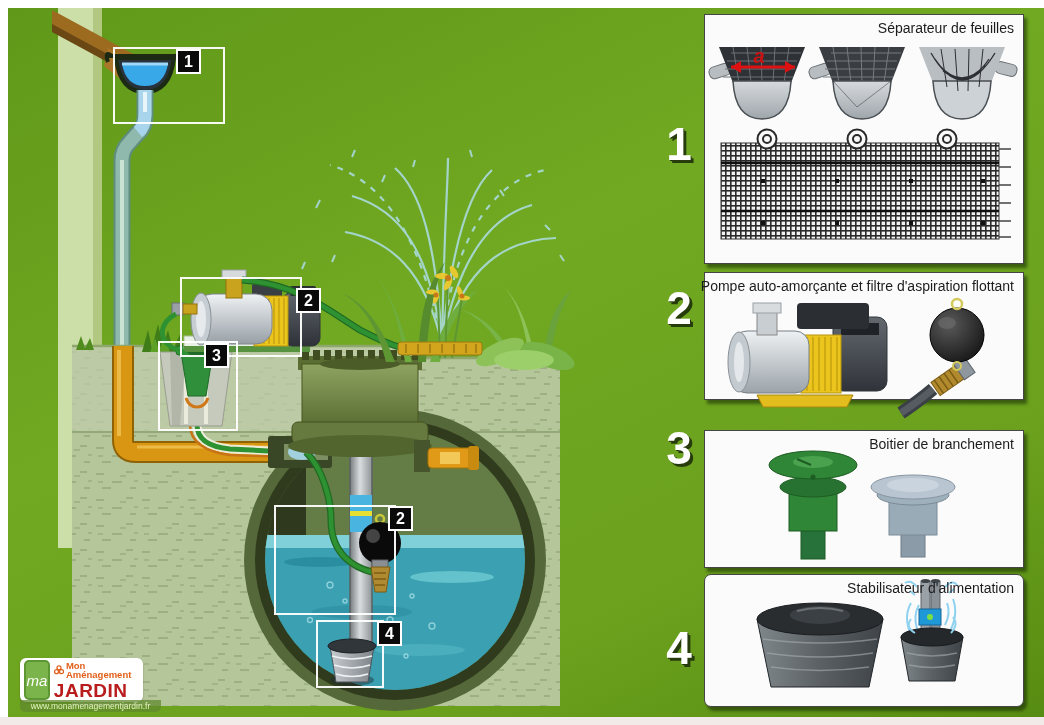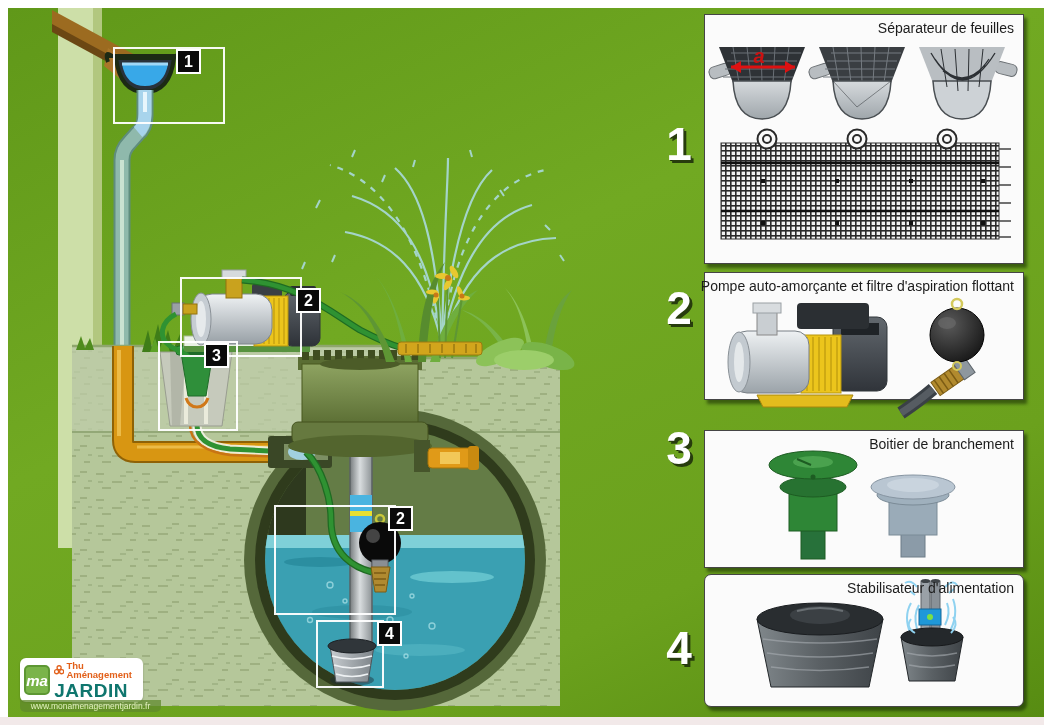--- a/index.html
+++ b/index.html
@@ -18,27 +18,27 @@
   .bignum{width:60px;height:56px;text-align:center;color:#fff;font-size:46px;font-weight:bold;
     text-shadow:3px 3px 0 #273c0d,1px 1px 0 #1c2c08;line-height:56px;}
   
   .panel{left:704px;width:320px;background:#fbfbfb;border:1px solid #454545;box-sizing:border-box;
     box-shadow:3px 4px 3px rgba(18,36,3,.55);}
   .panel-title{position:absolute;top:5px;right:9px;font-size:14px;color:#1c1c1c;white-space:nowrap;}
   .panel svg{position:absolute;left:0;top:0;}
   
   #logo-box{left:20px;top:658px;width:123px;height:44px;background:#fff;border-radius:6px;
     box-shadow:0 1px 2px rgba(0,0,0,.25);display:flex;align-items:center;padding:2px 4px;box-sizing:border-box;}
-  #logo-monogram{width:30px;height:30px;background:#7ab44a;border:2px solid #5d9733;border-radius:5px;
-    color:#fff;font-weight:bold;font-style:italic;font-size:15px;display:flex;align-items:center;
+  #logo-monogram{width:30px;height:40px;background:#7ab44a;border:2px solid #5d9733;border-radius:5px;
+    color:#fff;font-weight:normal;font-style:italic;font-size:15px;display:flex;align-items:center;
     justify-content:center;box-sizing:border-box;}
   #logo-textcol{margin-left:4px;line-height:1;}
   #logo-line1{display:flex;align-items:center;color:#e2601a;font-size:9.5px;font-weight:bold;}
   #logo-line1 svg{margin-right:2px;}
-  #logo-line2{color:#0f766e;font-size:19px;font-weight:bold;letter-spacing:.5px;margin-top:1px;}
+  #logo-line2{color:#b91c1c;font-size:19px;font-weight:bold;letter-spacing:.5px;margin-top:1px;}
   #logo-url{left:20px;top:700px;width:141px;height:12px;background:rgba(96,138,44,.75);
     border-radius:0 0 5px 5px;color:#e4f3c0;font-size:8.5px;line-height:12px;text-align:center;}
 </style>
 </head>
 <body>
 
 <div id="green-frame" class="abs"></div>
 
 <svg id="main-illustration" class="abs" viewBox="0 0 1044 725" width="1044" height="725">
   <defs>
@@ -473,20 +473,20 @@
 
 <div id="logo-box" class="abs">
   <div id="logo-monogram">ma</div>
   <div id="logo-textcol">
     <div id="logo-line1">
       <svg width="12" height="12" viewBox="0 0 12 12">
         <circle cx="6" cy="3.4" r="2.4" fill="none" stroke="#e2601a" stroke-width="1.5"></circle>
         <circle cx="3" cy="8" r="2.4" fill="none" stroke="#e2601a" stroke-width="1.5"></circle>
         <circle cx="9" cy="8" r="2.4" fill="none" stroke="#e2601a" stroke-width="1.5"></circle>
       </svg>
-      <span>Thu Aménagement</span>
+      <span>Mon Aménagement</span>
     </div>
     <div id="logo-line2">JARDIN</div>
   </div>
 </div>
 <div id="logo-url" class="abs">www.monamenagementjardin.fr</div>
 
 <div id="bottom-strip" class="abs"></div>
 
 </body></html>

